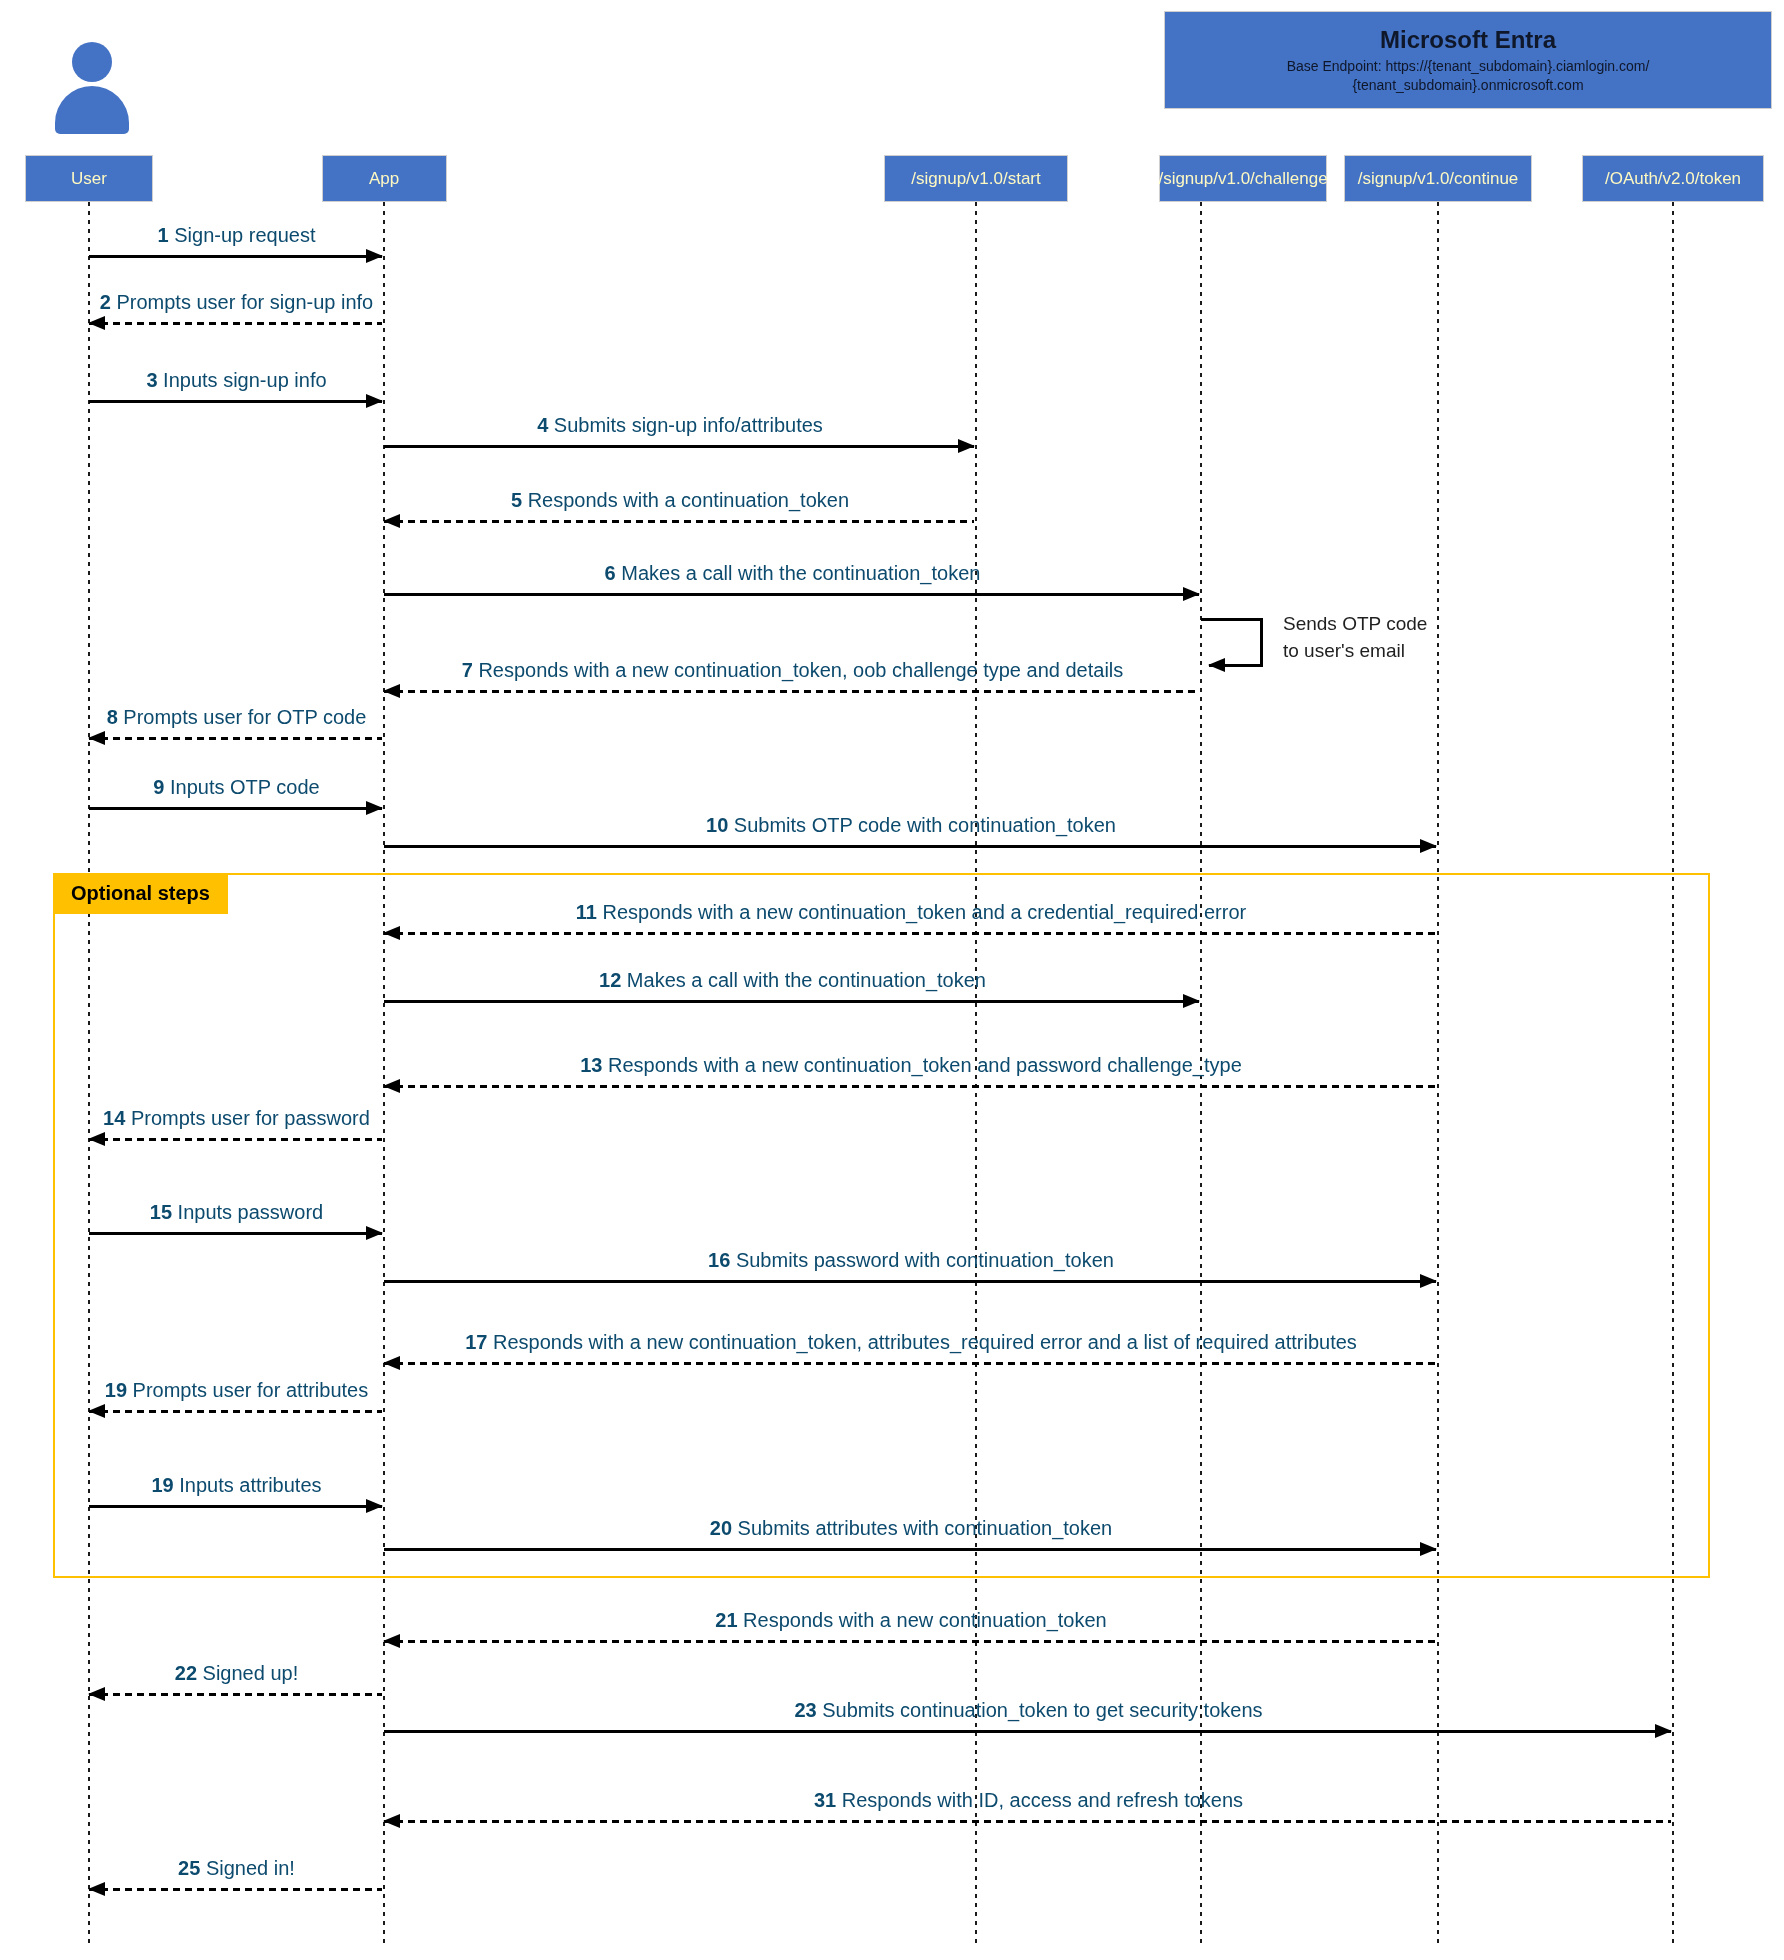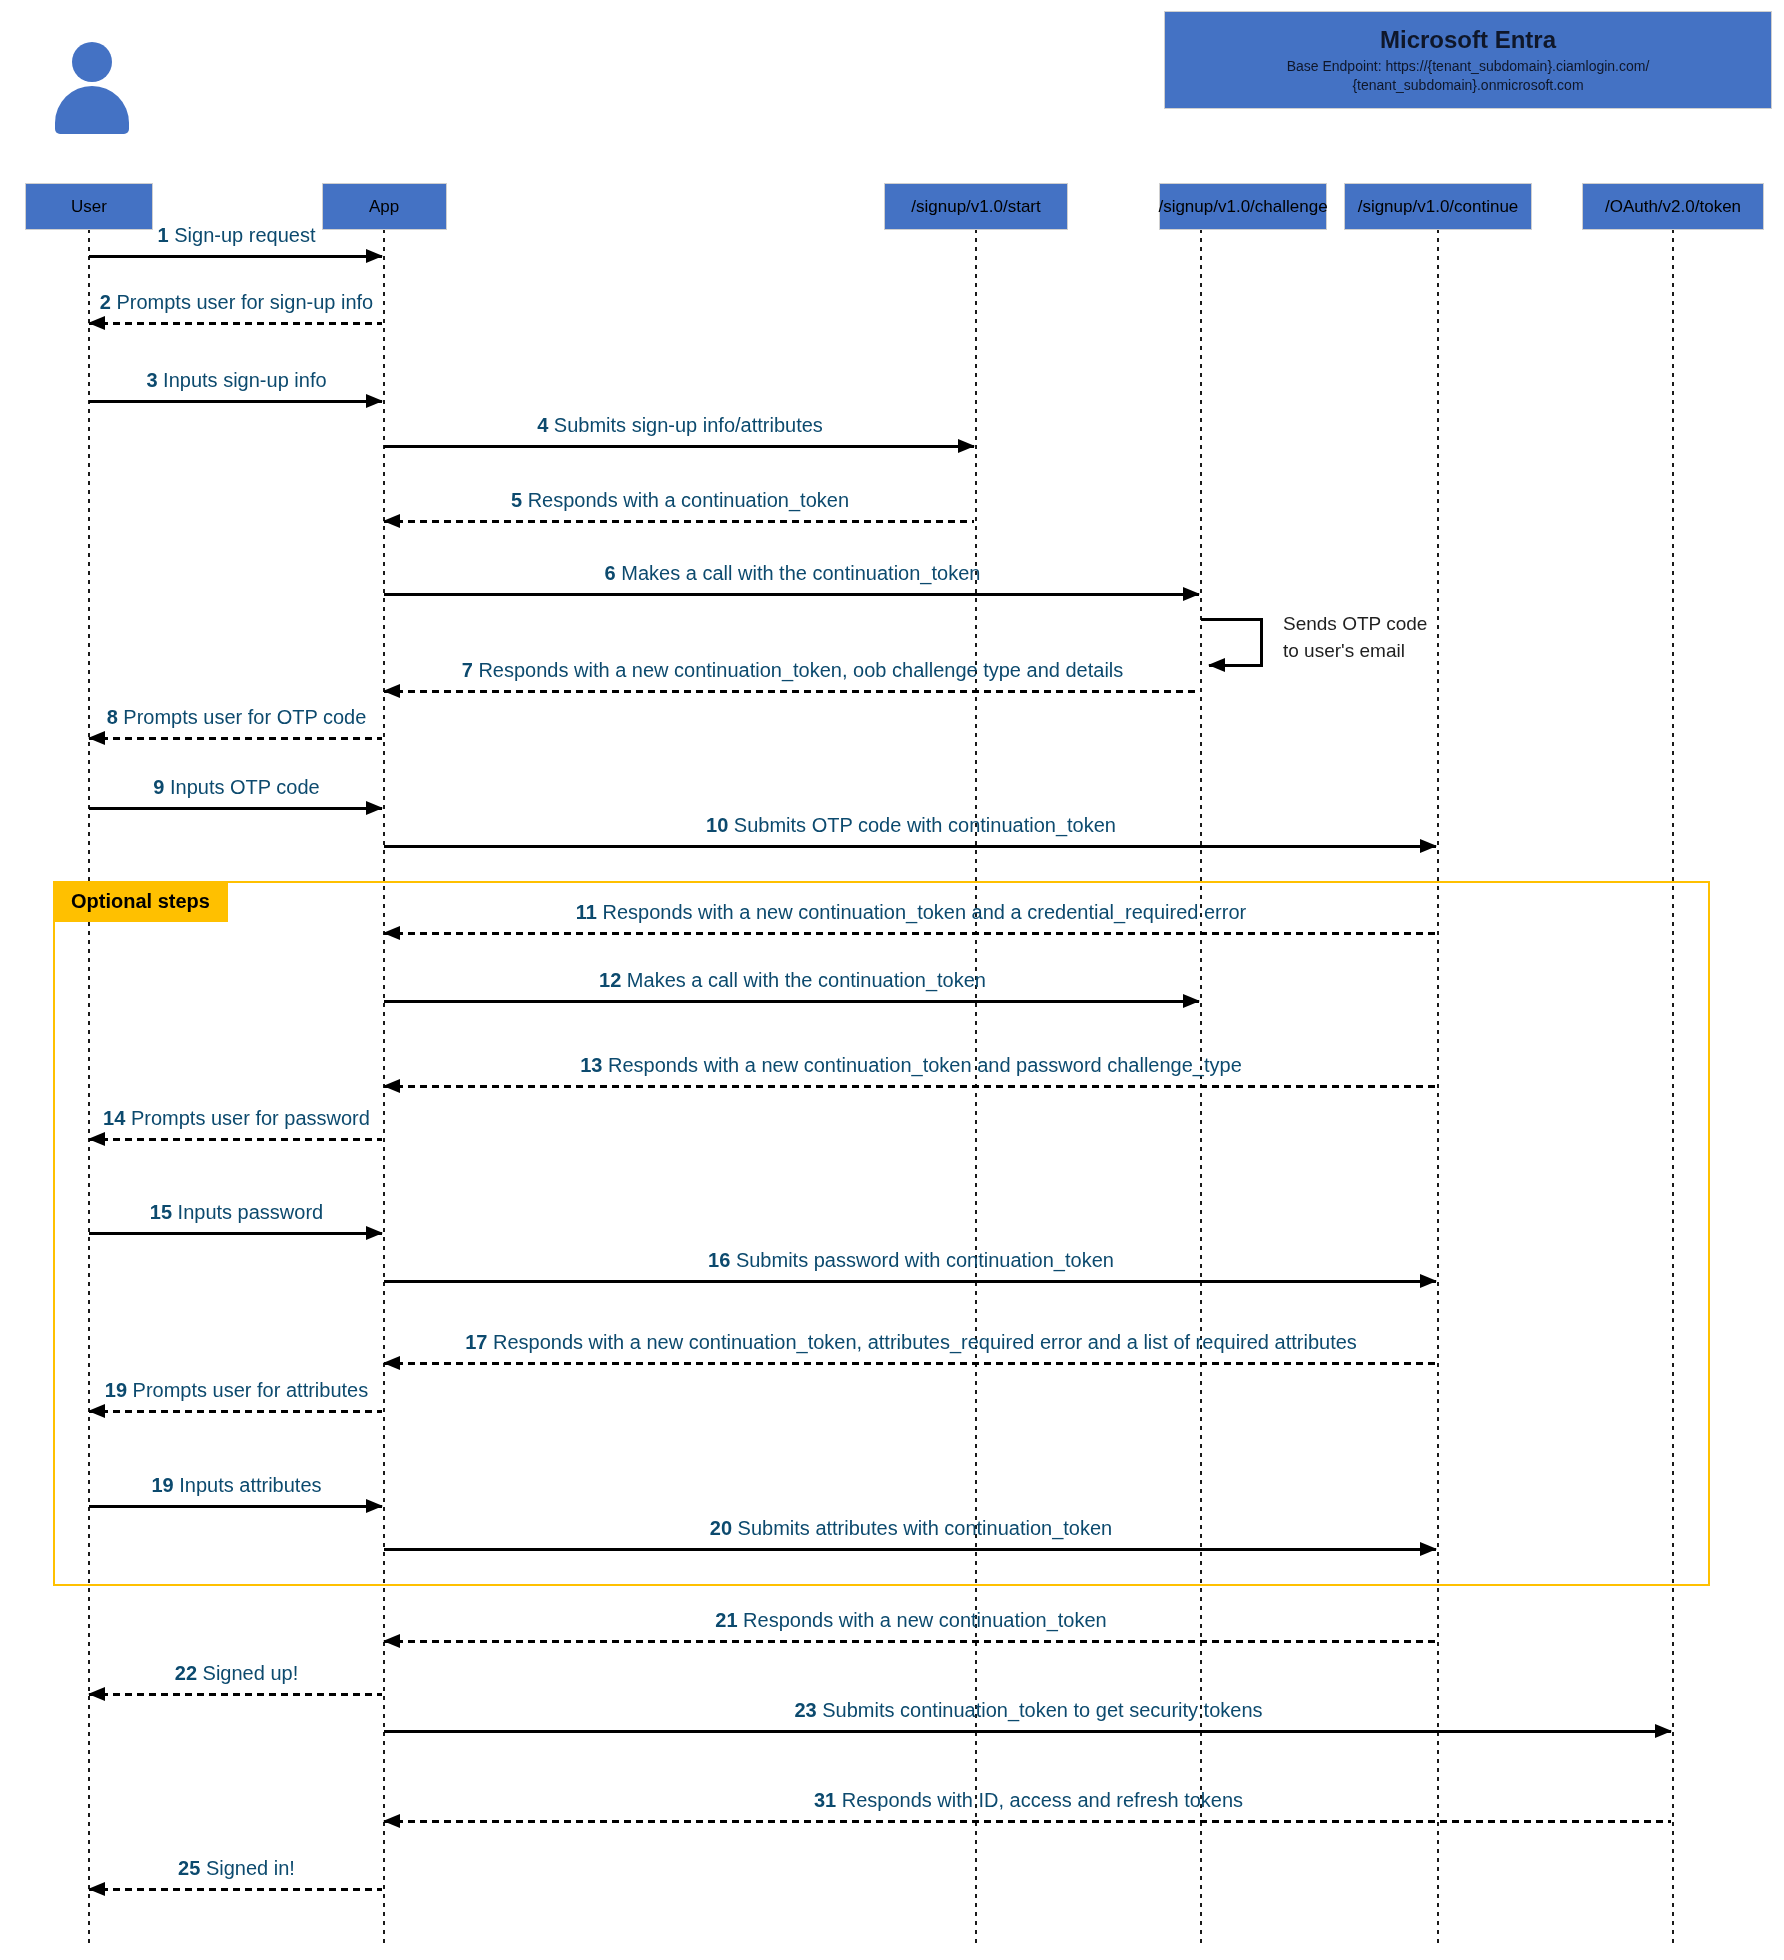--- a/index.html
+++ b/index.html
@@ -3,39 +3,39 @@
 <meta charset="utf-8">
 <style>
   html,body{margin:0;padding:0;background:#fff;}
   #diagram{
     position:relative;width:1784px;height:1960px;background:#fff;overflow:hidden;
     font-family:"Liberation Sans",sans-serif;color:#1f1f1f;
   }
   .actor-box{
     position:absolute;top:155px;height:47px;background:#4472C4;border:1px solid #cfcfcf;
     box-sizing:border-box;display:flex;align-items:center;justify-content:center;
-    color:#000000;font-size:17px;z-index:2;margin-top:28px;
+    color:#fef9c3;font-size:17px;z-index:2;
   }
   .lifeline{
     position:absolute;top:202px;height:1742px;width:2px;z-index:1;
     background:repeating-linear-gradient(to bottom,#1a1a1a 0 4px,transparent 4px 9px);
   }
   .entra-header{
     position:absolute;left:1164px;top:11px;width:608px;height:98px;background:#4472C4;
     border:1px solid #cfcfcf;box-sizing:border-box;display:flex;flex-direction:column;
     align-items:center;justify-content:center;color:#0f172a;text-align:center;z-index:2;
   }
   .entra-title{font-size:24px;font-weight:bold;margin-bottom:3px;}
   .entra-sub{font-size:14px;line-height:1.35;}
   .person{position:absolute;z-index:2;}
   .person .head{position:absolute;left:72px;top:42px;width:40px;height:40px;border-radius:50%;background:#4472C4;}
   .person .body{position:absolute;left:55px;top:86px;width:74px;height:48px;border-radius:37px 37px 5px 5px;background:#4472C4;}
   .optional-frame{
     position:absolute;left:53px;top:873px;width:1657px;height:705px;border:2px solid #FFC000;
-    box-sizing:border-box;z-index:2;margin-top:8px;
+    box-sizing:border-box;z-index:2;
   }
   .optional-label{
     position:absolute;left:-2px;top:-2px;background:#FFC000;color:#000;font-weight:bold;
     font-size:20px;padding:9px 18px;white-space:nowrap;z-index:3;
   }
   .msg-line{position:absolute;height:3px;z-index:3;}
   .msg-line.solid{background:#000;}
   .msg-line.dashed{background:repeating-linear-gradient(to right,#000 0 7px,transparent 7px 12px);}
   .msg-line.vert{width:3px;background:#000;}
   .arrow-head{position:absolute;width:0;height:0;top:-6px;}

